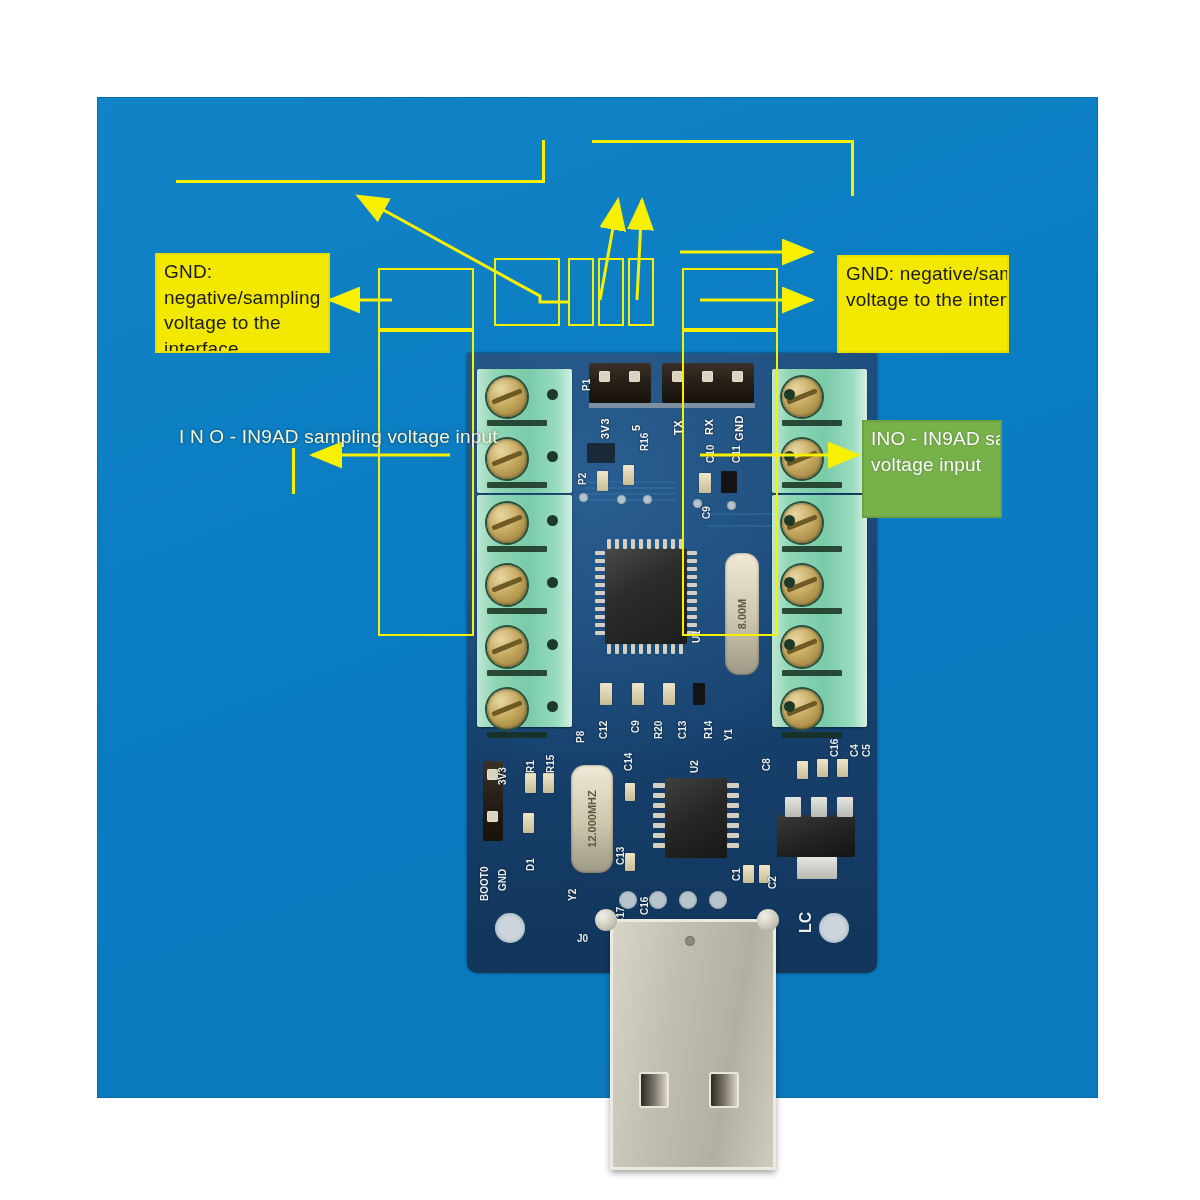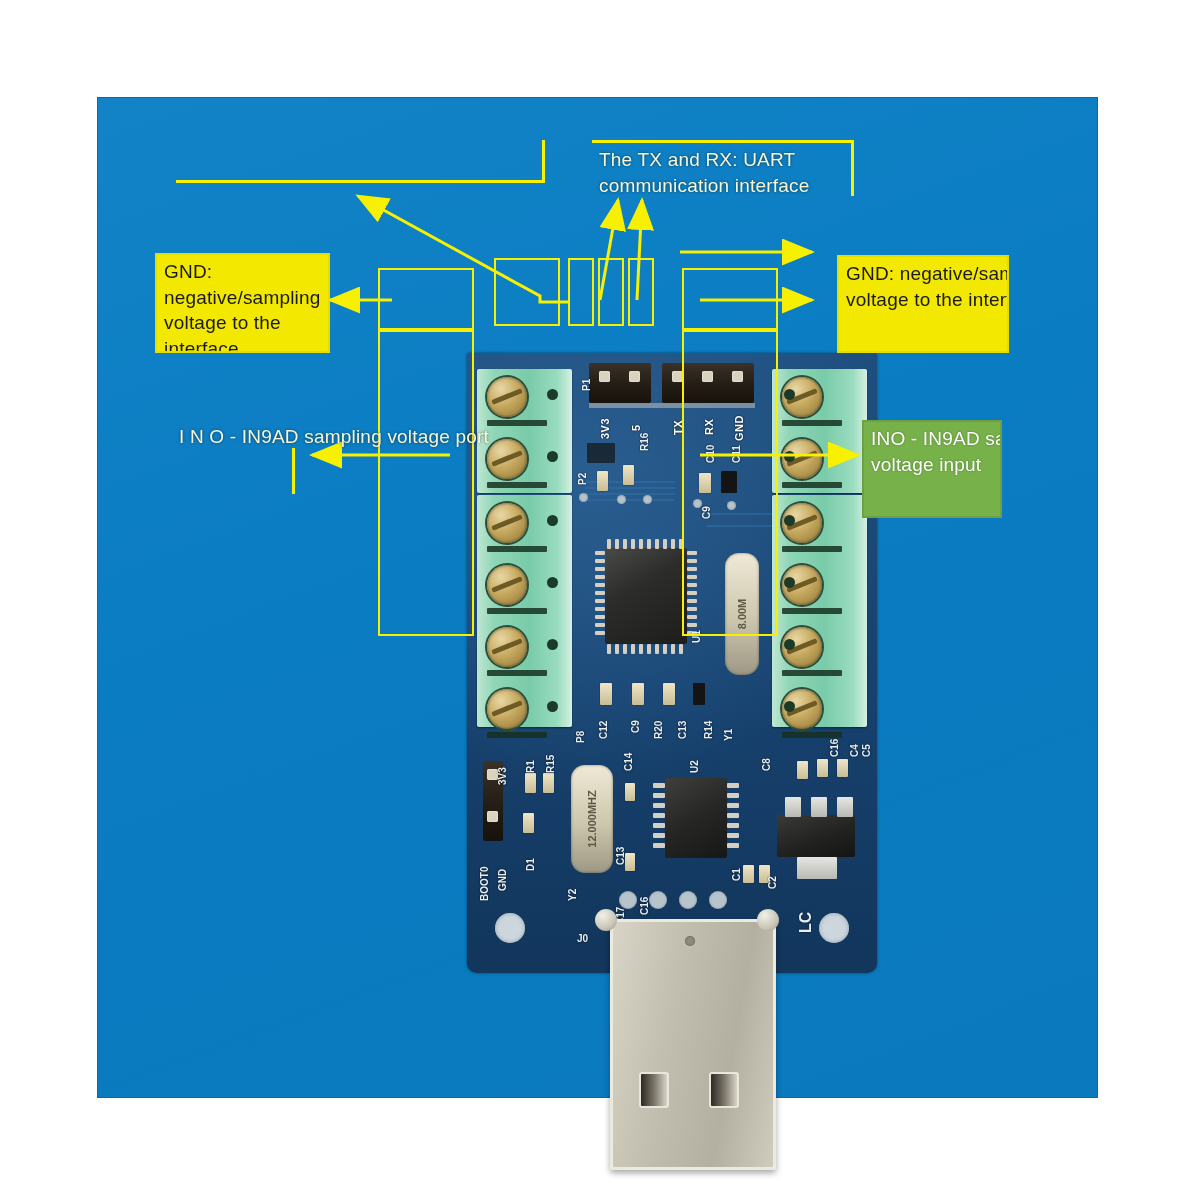--- a/index.html
+++ b/index.html
@@ -395,26 +395,24 @@
   <div class="rect" style="left:378px;top:330px;width:96px;height:306px;"></div>
   <div class="rect" style="left:682px;top:330px;width:96px;height:306px;"></div>
 
   <div class="line" style="left:176px;top:180px;width:366px;height:3px;"></div>
   <div class="line" style="left:542px;top:140px;width:3px;height:43px;"></div>
   <div class="line" style="left:592px;top:140px;width:262px;height:3px;"></div>
   <div class="line" style="left:851px;top:140px;width:3px;height:56px;"></div>
   <div class="line" style="left:292px;top:448px;width:3px;height:46px;"></div>
 
 
-  <div class="callout c-plain" style="left:592px;top:143px;width:266px;">The TX and RX: UART
-communication interface</div>
 
   <div class="callout c-yellow" style="left:155px;top:253px;width:175px;height:100px;white-space:normal;">GND: negative/sampling voltage to the interface</div>
 
   <div class="callout c-yellow" style="left:837px;top:255px;width:172px;height:98px;">GND: negative/sampling
 voltage to the interface</div>
 
-  <div class="callout c-plain" style="left:172px;top:420px;width:340px;">I N O - IN9AD sampling voltage port</div>
+  <div class="callout c-plain" style="left:172px;top:420px;width:340px;">I N O - IN9AD sampling voltage input</div>
 
   <div class="callout c-green" style="left:862px;top:420px;width:140px;height:98px;">INO - IN9AD sampling
 voltage input</div>
 
 </div>
 
 </body></html>

